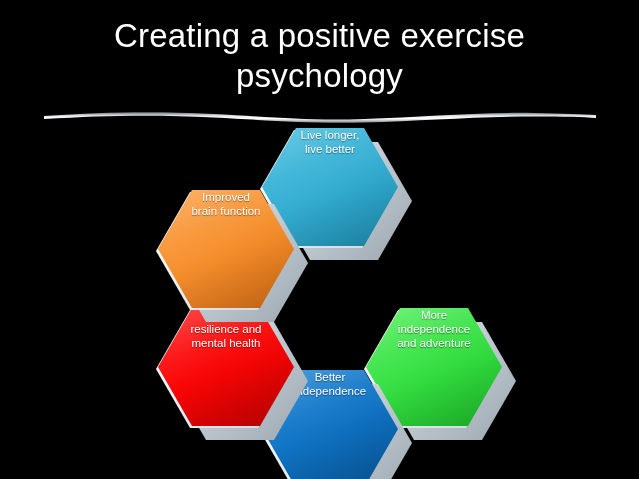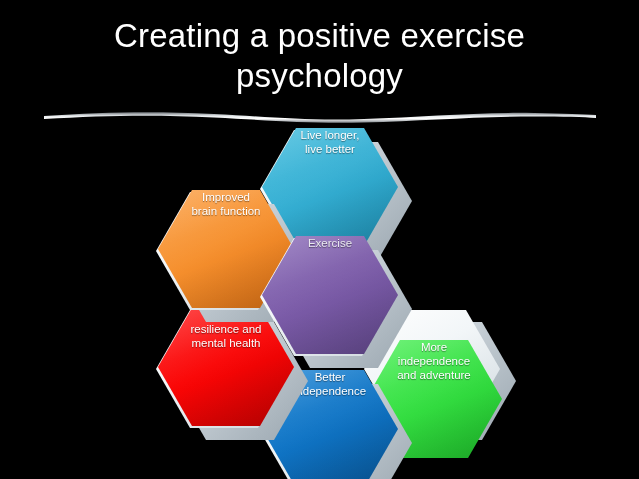--- a/index.html
+++ b/index.html
@@ -157,21 +157,21 @@
       <div class="hex-face" style="background:linear-gradient(150deg,#3fbcdd 0%,#35afd3 45%,#1f93b8 100%);">
         <div class="hex-label">Live longer,
 live better</div>
       </div>
     </div>
 
 
     <div class="hex-cell" style="left:366px; top:308px;">
       <div class="hex-side"></div>
       <div class="hex-glow"></div>
-      <div class="hex-face" style="background:linear-gradient(150deg,#4cf058 0%,#36e043 45%,#1fc32c 100%);margin-top:32px;">
+      <div class="hex-face" style="background:linear-gradient(150deg,#4cf058 0%,#36e043 45%,#1fc32c 100%);">
         <div class="hex-label">More
 independence
 and adventure</div>
       </div>
     </div>
 
     <div class="hex-cell" style="left:262px; top:370px;">
       <div class="hex-side"></div>
       <div class="hex-glow"></div>
       <div class="hex-face" style="background:linear-gradient(150deg,#1b85d6 0%,#0f74c5 45%,#095ba0 100%);">
@@ -192,22 +192,15 @@
 
     <div class="hex-cell" style="left:158px; top:190px;">
       <div class="hex-side"></div>
       <div class="hex-glow"></div>
       <div class="hex-face" style="background:linear-gradient(150deg,#fb9e42 0%,#f6902e 45%,#de7215 100%);">
         <div class="hex-label">Improved
 brain function</div>
       </div>
     </div>
 
-    <div class="hex-cell" style="left:262px; top:236px; z-index:5;">
-      <div class="hex-side"></div>
-      <div class="hex-glow"></div>
-      <div class="hex-face" style="background:linear-gradient(150deg,#8a6bb8 0%,#7b5ba8 45%,#644a8f 100%);">
-        <div class="hex-label center-label dim">Exercise</div>
-      </div>
-    </div>
 
   </div>
 </div>
 
 </body></html>

